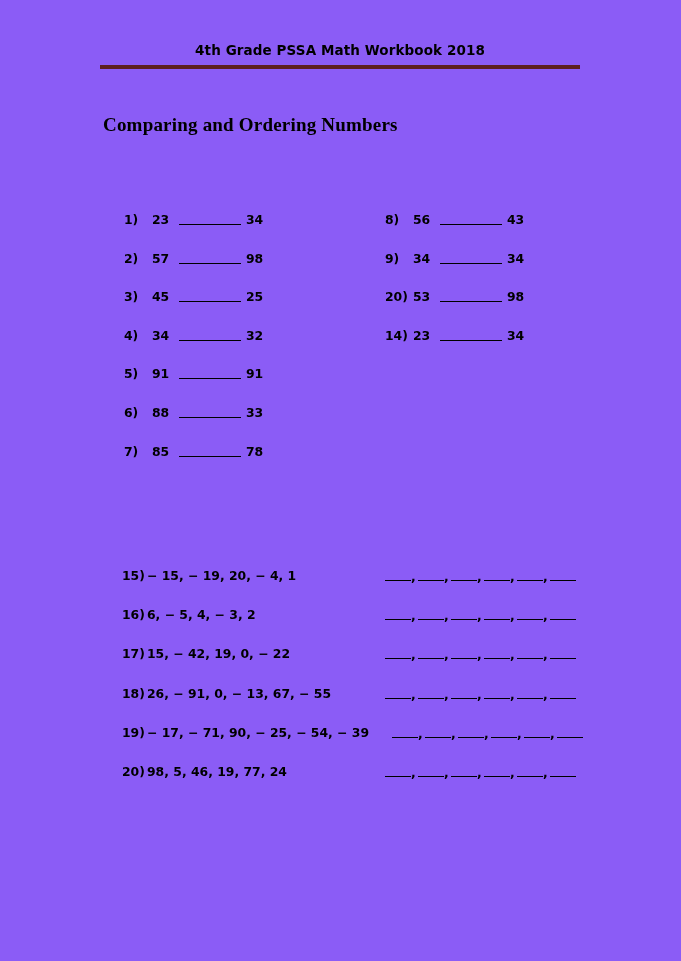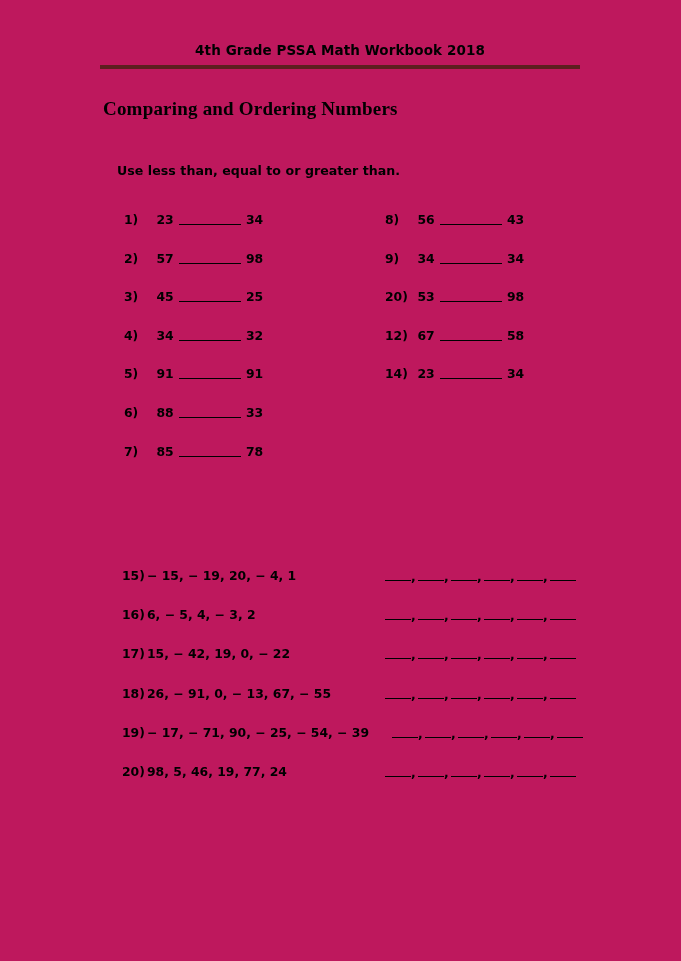--- a/index.html
+++ b/index.html
@@ -14,21 +14,21 @@
     font-family: "Liberation Sans", sans-serif;
     color: #000000;
     overflow: hidden;
   }
 
   .page {
     position: absolute;
     top: 0; left: 0;
     width: 681px;
     height: 961px;
-    background: #be185d;
+    background: #8b5cf6;
   }
 
   
   .header-title {
     position: absolute;
     top: 42px;
     left: 100px;
     width: 480px;
     text-align: center;
     font-family: "DejaVu Sans", sans-serif;
@@ -43,21 +43,21 @@
     top: 65px;
     left: 100px;
     width: 480px;
     height: 4px;
     background: #5d1f1f;
   }
 
   
   .worksheet-title {
     position: absolute;
-    top: 98px;
+    top: 114px;
     left: 103px;
     font-family: "Liberation Serif", serif;
     font-weight: bold;
     font-size: 19px;
     letter-spacing: .2px;
     white-space: nowrap;
   }
 
   
   .instruction {
@@ -90,21 +90,20 @@
   }
   .compare-num {
     display: inline-block;
     width: 28px;
     flex: 0 0 28px;
   }
   .compare-a {
     display: inline-block;
     width: 26px;
     flex: 0 0 26px;
-    text-align: center;
   }
   .compare-blank {
     display: inline-block;
     width: 62px;
     flex: 0 0 62px;
     border-bottom: 1.6px solid #000;
     height: 12px;
     margin: 0 3px 0 1px;
   }
   .compare-b {
@@ -159,21 +158,20 @@
 <body>
 
 <div class="page">
 
   <div class="header-title">4th Grade PSSA Math Workbook 2018</div>
 
   <div class="header-rule"></div>
 
   <div class="worksheet-title">Comparing and Ordering Numbers</div>
 
-  <div class="instruction" id="instruction-compare">Use less than, equal to or greater than.</div>
 
   <div class="compare-col" id="compare-col-left">
       <div class="compare-row">
         <span class="compare-num">1)</span>
         <span class="compare-a">23</span>
         <span class="compare-blank"></span>
         <span class="compare-b">34</span>
       </div>
       <div class="compare-row">
         <span class="compare-num">2)</span>
@@ -224,26 +222,20 @@
         <span class="compare-num">9)</span>
         <span class="compare-a">34</span>
         <span class="compare-blank"></span>
         <span class="compare-b">34</span>
       </div>
       <div class="compare-row">
         <span class="compare-num">20)</span>
         <span class="compare-a">53</span>
         <span class="compare-blank"></span>
         <span class="compare-b">98</span>
-      </div>
-      <div class="compare-row">
-        <span class="compare-num">12)</span>
-        <span class="compare-a">67</span>
-        <span class="compare-blank"></span>
-        <span class="compare-b">58</span>
       </div>
       <div class="compare-row">
         <span class="compare-num">14)</span>
         <span class="compare-a">23</span>
         <span class="compare-blank"></span>
         <span class="compare-b">34</span>
       </div>
     </div>
 
 

